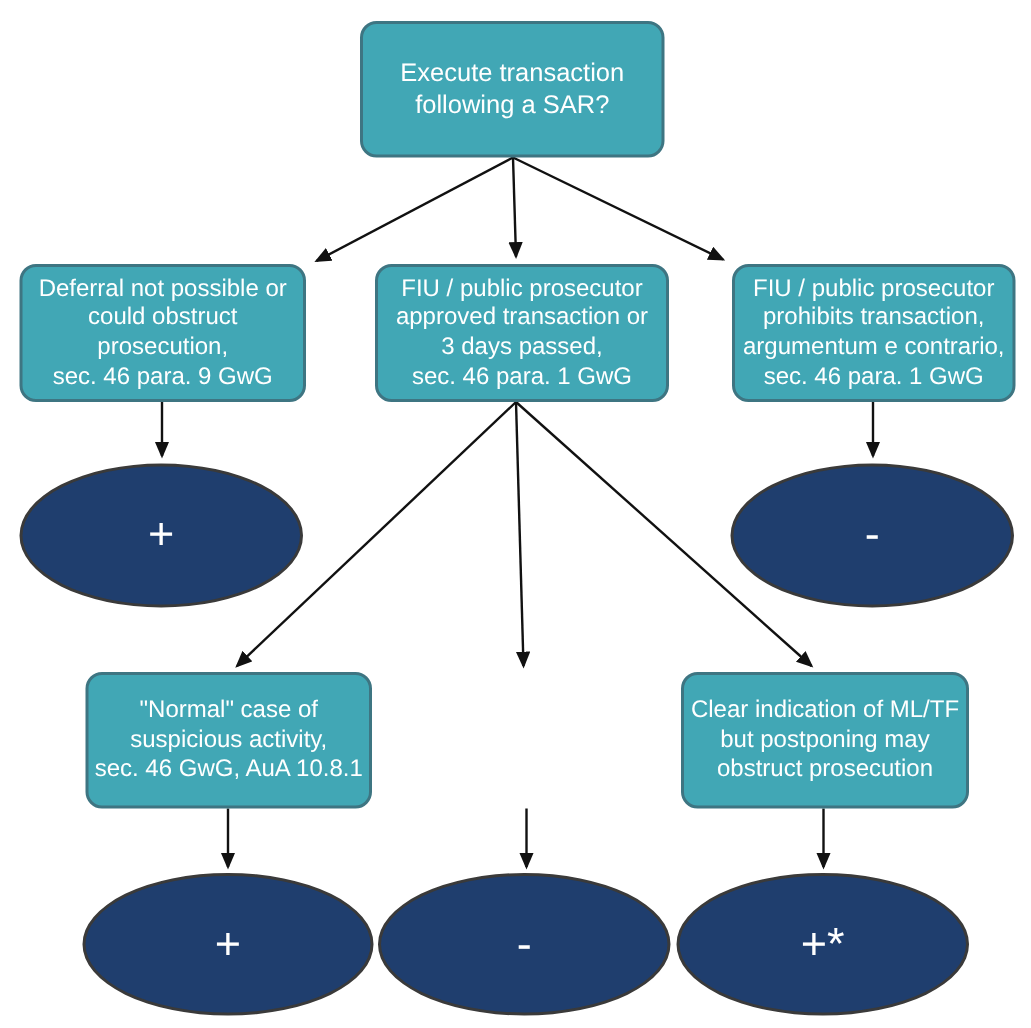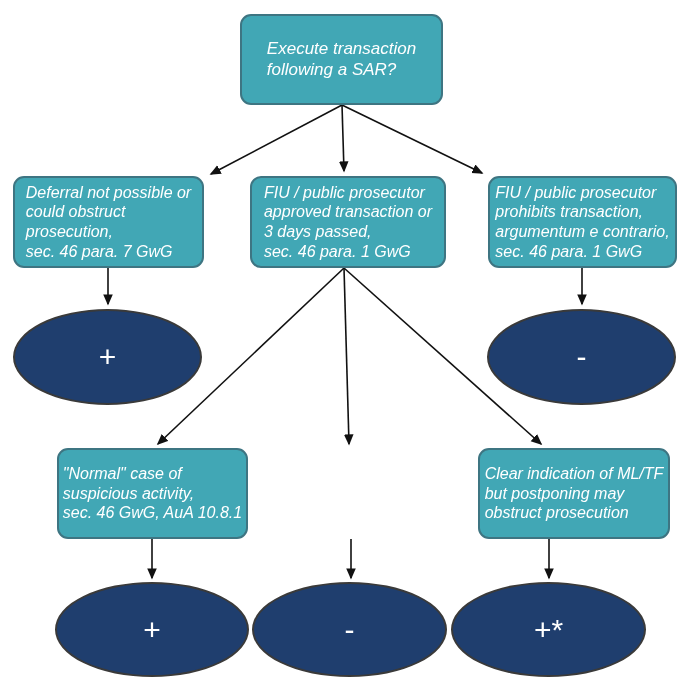--- a/index.html
+++ b/index.html
@@ -34,26 +34,25 @@
   .arrowhead { fill: var(--arrow); }
   .node {
     position: absolute;
     background: var(--box-fill);
     border: 2px solid var(--box-border);
     border-radius: 11px;
     color: var(--text);
     display: flex;
     align-items: center;
     justify-content: center;
-    text-align: left;
+    text-align: center;
     font-size: 16px;
     line-height: 1.22;
     white-space: pre-line;
     padding: 3px 2px;
-    font-style: italic;
   }
   .node.root { font-size: 17px; }
   .result {
     position: absolute;
     background: var(--ellipse-fill);
     border: 2px solid var(--ellipse-border);
     border-radius: 50%;
     color: var(--text);
     display: flex;
     align-items: center;
@@ -85,42 +84,42 @@
     <line class="arrow-line" x1="351" y1="539" x2="351" y2="578" marker-end="url(#ah)"></line>
     <line class="arrow-line" x1="549" y1="539" x2="549" y2="578" marker-end="url(#ah)"></line>
   </svg>
 
   <div class="node root" style="left:240px; top:14px; width:203px; height:91px;">Execute transaction
 following a SAR?</div>
 
   <div class="node" style="left:13px; top:176px; width:191px; height:92px;">Deferral not possible or
 could obstruct
 prosecution,
-sec. 46 para. 7 GwG</div>
+sec. 46 para. 9 GwG</div>
 
   <div class="node" style="left:250px; top:176px; width:196px; height:92px;">FIU / public prosecutor
 approved transaction or
 3 days passed,
 sec. 46 para. 1 GwG</div>
 
   <div class="node" style="left:488px; top:176px; width:189px; height:92px;">FIU / public prosecutor
 prohibits transaction,
 argumentum e contrario,
 sec. 46 para. 1 GwG</div>
 
   <div class="result" style="left:13px; top:309px; width:189px; height:96px;">+</div>
 
   <div class="result" style="left:487px; top:309px; width:189px; height:96px;">-</div>
 
   <div class="node" style="left:57px; top:448px; width:191px; height:91px;">"Normal" case of
 suspicious activity,
 sec. 46 GwG, AuA 10.8.1</div>
 
 
-  <div class="node" style="left:454px; top:448px; width:192px; height:91px;margin-left:24px;">Clear indication of ML/TF
+  <div class="node" style="left:454px; top:448px; width:192px; height:91px;">Clear indication of ML/TF
 but postponing may
 obstruct prosecution</div>
 
   <div class="result" style="left:55px; top:582px; width:194px; height:95px;">+</div>
 
   <div class="result" style="left:252px; top:582px; width:195px; height:95px;">-</div>
 
   <div class="result" style="left:451px; top:582px; width:195px; height:95px;">+*</div>
 
 </div>

